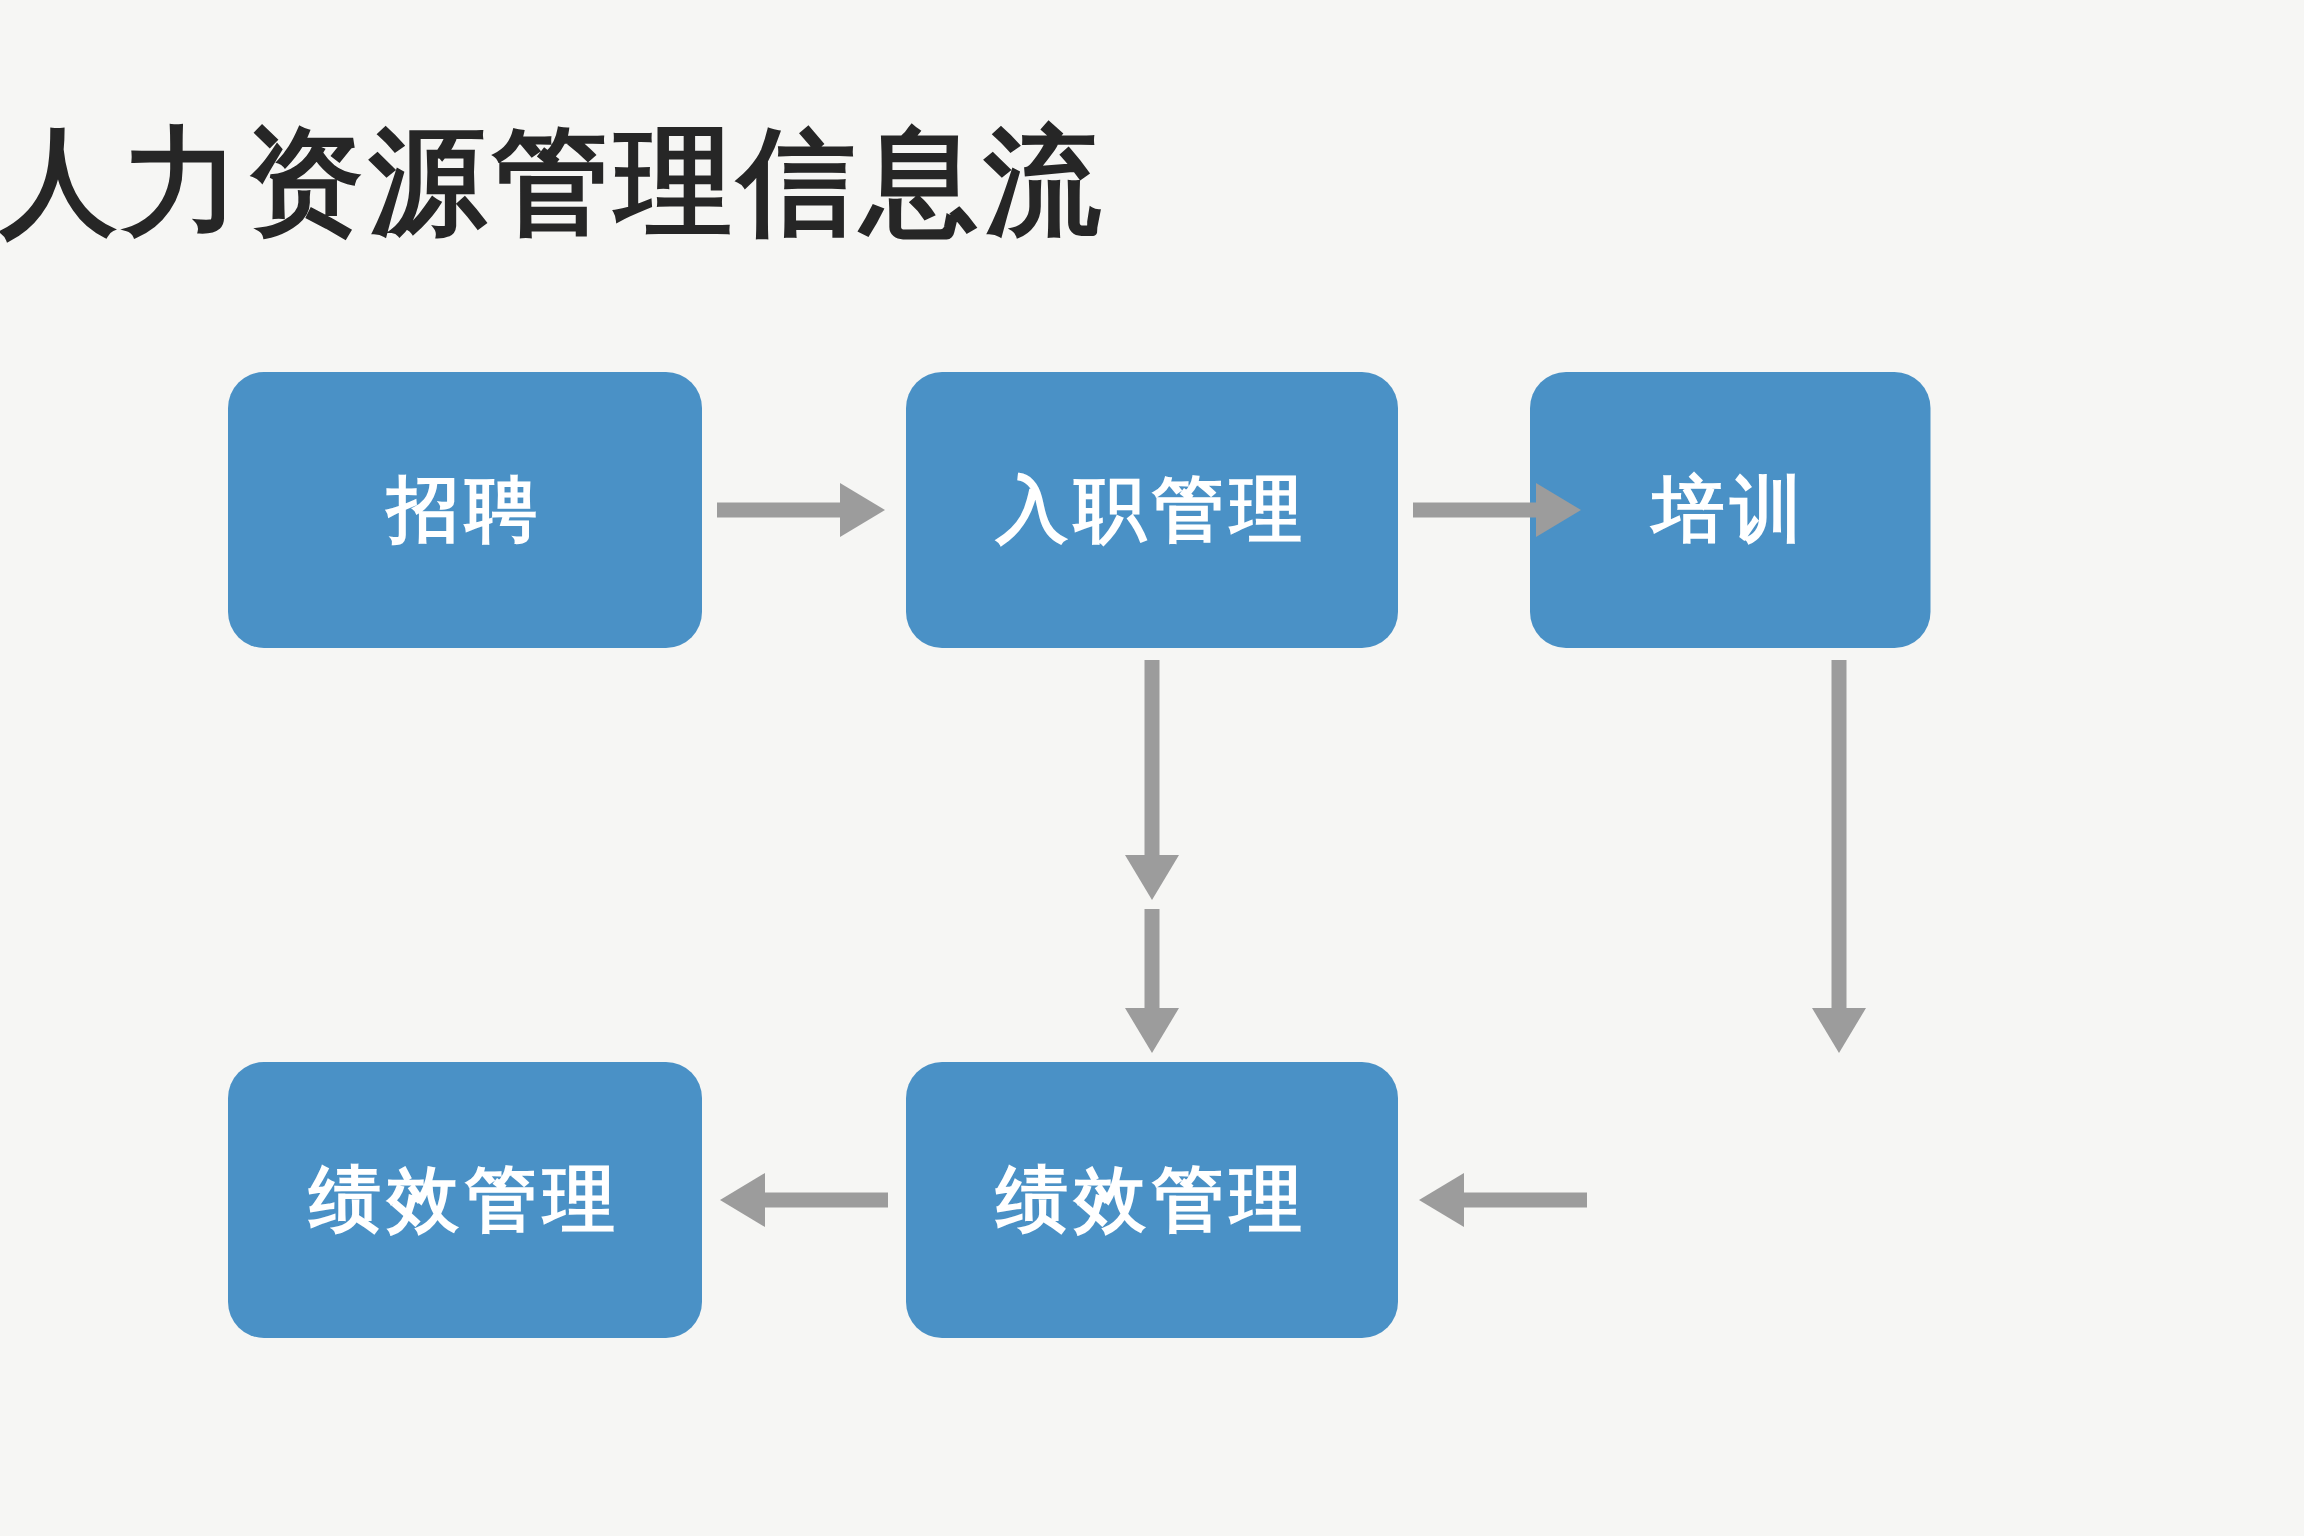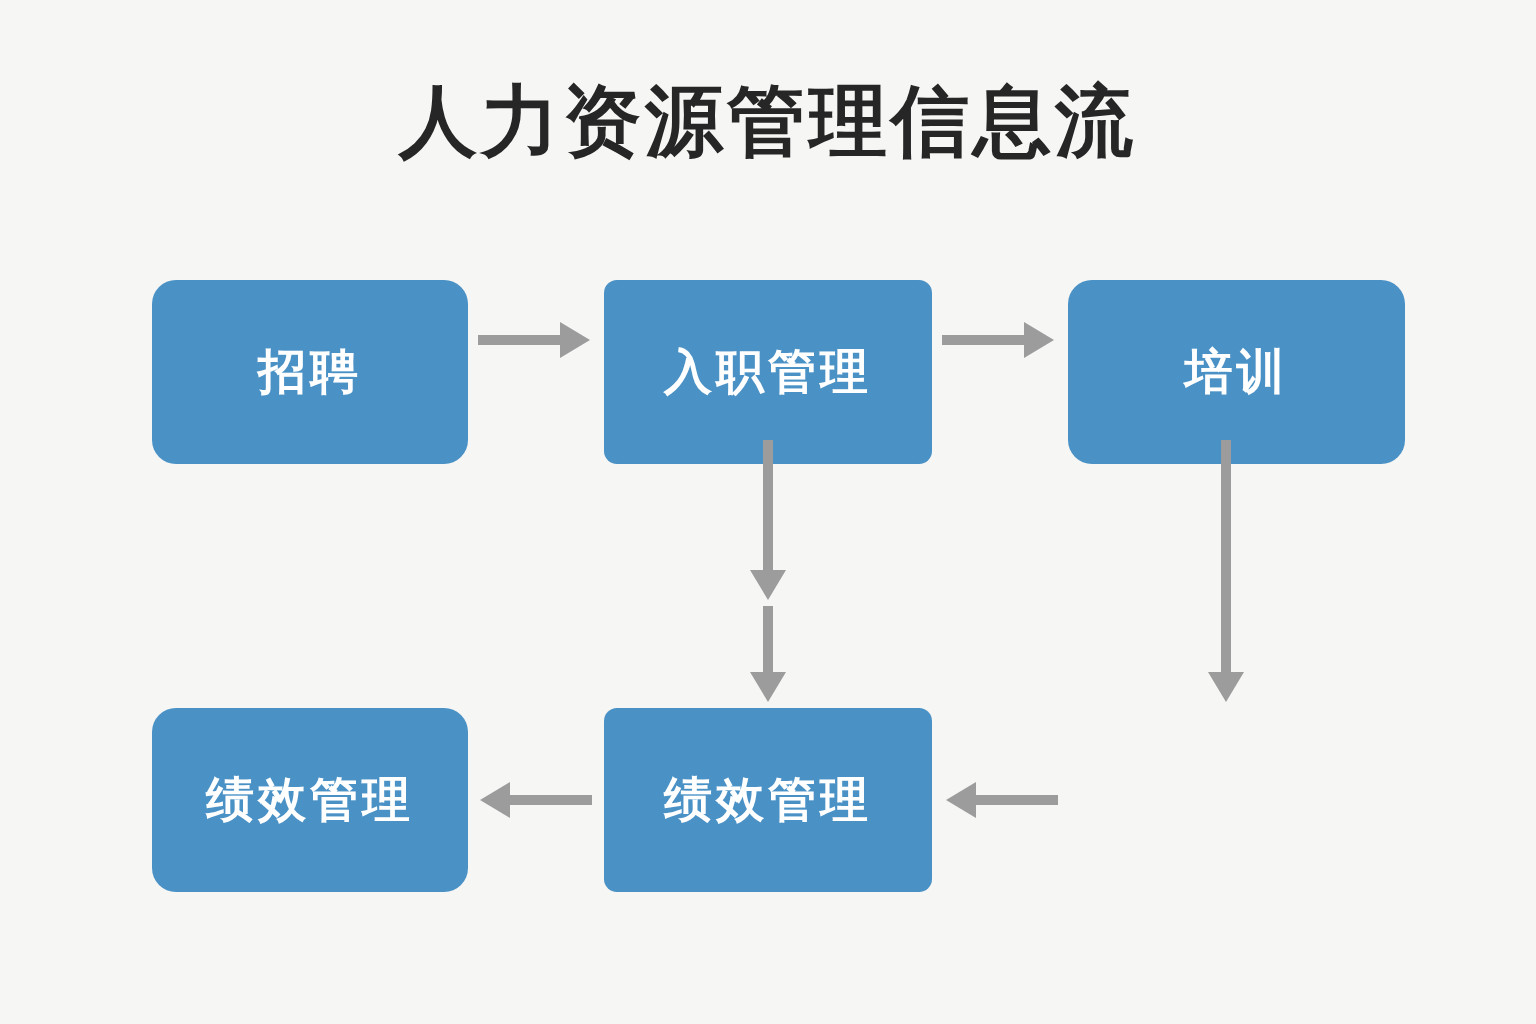--- a/index.html
+++ b/index.html
@@ -16,46 +16,46 @@
     height: 1024px;
     background: var(--background, #f6f6f4);
     overflow: hidden;
   }
 
   .diagram-title {
     position: absolute;
     top: 70px;
     left: 0;
     width: 100%;
-    text-align: center;
+    text-align: left;
     font-size: 78px;
     font-weight: 800;
     letter-spacing: 4px;
     color: var(--title-text, #262626);
   }
 
   .node {
     position: absolute;
     height: 184px;
     background: var(--box, #4a91c6);
     border-radius: 24px;
     display: flex;
     align-items: center;
     justify-content: center;
     color: var(--box-text, #ffffff);
     font-size: 48px;
     font-weight: 600;
     letter-spacing: 4px;
   }
 
-  .row-top    { top: 248px; margin-top: 32px; }
+  .row-top    { top: 248px; }
   .row-bottom { top: 708px; }
   .col-0 { left: 152px;  width: 316px; }
-  .col-1 { left: 604px;  width: 328px; border-radius: 13px; }
-  .col-2 { left: 1068px; width: 337px; }
+  .col-1 { left: 604px;  width: 328px; }
+  .col-2 { left: 1020px; width: 267px; }
 
   
   .arrow { position: absolute; display: flex; }
 
   .arrow.h { align-items: center; height: 36px; }
   .arrow.v { flex-direction: column; align-items: center; width: 36px; }
 
   .shaft-h { flex: 1; height: 10px; background: var(--arrow, #9c9c9c); }
   .shaft-v { flex: 1; width: 10px;  background: var(--arrow, #9c9c9c); }
 

